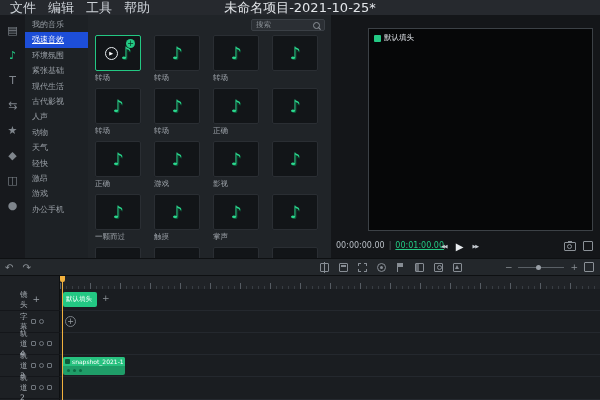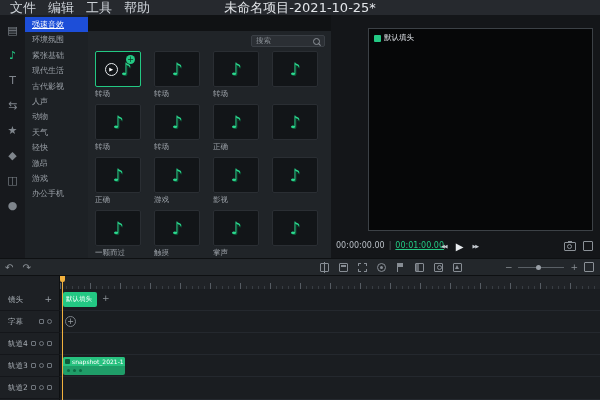--- a/index.html
+++ b/index.html
@@ -15,21 +15,21 @@
              display:flex;flex-direction:column;align-items:center;padding-top:3px;box-sizing:border-box;}
   .strip-ico{width:25px;height:25px;display:flex;align-items:center;justify-content:center;
              font-size:11px;color:#7f858c;}
   .strip-ico.active{color:#23c883;}
   
   .catlist{position:absolute;top:15px;left:25px;width:63px;height:243px;background:#1d2125;padding-top:2px;box-sizing:border-box;}
   .cat{height:15.4px;line-height:15.4px;font-size:8px;color:#9aa0a7;padding-left:7px;
        white-space:nowrap;overflow:hidden;}
   .cat.selected{background:#1d4ed8;color:#ffffff;text-decoration:underline;}
   
-  .gridpanel{position:absolute;top:31px;left:88px;width:243px;height:243px;background:#202428;overflow:hidden;}
+  .gridpanel{position:absolute;top:15px;left:88px;width:243px;height:243px;background:#202428;overflow:hidden;}
   .searchbox{position:absolute;top:4px;right:6px;width:74px;height:12px;background:#2b2f34;
              border:1px solid #3a3f45;border-radius:2px;display:flex;align-items:center;
              justify-content:space-between;padding:0 4px;box-sizing:border-box;}
   .searchbox .ph{font-size:7.5px;color:#8b9197;}
   .search-icon{width:5px;height:5px;border:1px solid #8b9197;border-radius:50%;position:relative;flex:none;}
   .search-icon::after{content:"";position:absolute;width:3px;height:1px;background:#8b9197;
                       transform:rotate(45deg);left:4px;top:5px;}
   .tiles{position:absolute;top:20px;left:7px;width:236px;display:grid;
          grid-template-columns:repeat(4,46px);column-gap:13px;row-gap:6px;}
   .tile{width:46px;}
@@ -83,21 +83,21 @@
                      border-right:2.5px solid transparent;border-bottom:4px solid #878d94;}
   .tb-right{position:absolute;right:6px;top:0;height:16px;display:flex;gap:6px;align-items:center;
             color:#8b9197;font-size:9px;}
   .slider{width:46px;height:1px;background:#5a6066;position:relative;}
   .sthumb{position:absolute;left:18px;top:-2px;width:5px;height:5px;border-radius:50%;background:#9aa0a7;}
   .fit{width:8px;height:8px;border:1px solid #8b9197;border-radius:1px;}
   
   .timeline{position:absolute;top:276px;left:0;width:600px;height:124px;background:#17191d;}
   .theaders{position:absolute;left:0;top:0;width:60px;height:124px;background:#1d2024;border-right:1px solid #0e1012;box-sizing:border-box;}
   .thead-row{position:absolute;left:0;width:60px;height:22px;border-bottom:1px solid #14161a;
-             display:flex;align-items:center;padding:0 8px;gap:3px;font-size:7.5px;color:#a6acb3;box-sizing:border-box;}
+             display:flex;align-items:center;padding:0 20px;gap:3px;font-size:7.5px;color:#a6acb3;box-sizing:border-box;}
   .hplus{margin-left:auto;font-size:9px;color:#9aa0a7;line-height:1;}
   .hico{width:5px;height:5px;border:1px solid #70767d;border-radius:1px;flex:none;box-sizing:border-box;}
   .hico.round{border-radius:50%;}
   .hico.first{margin-left:auto;}
   .ruler{position:absolute;left:60px;top:0;width:540px;height:13px;background:#202327;
          background-image:repeating-linear-gradient(90deg,#565c63 0 1px,transparent 1px 30px),
                           repeating-linear-gradient(90deg,#383d43 0 1px,transparent 1px 6px);
          background-size:100% 6px,100% 3px;background-position:left bottom,left bottom;background-repeat:no-repeat;}
   .tracks{position:absolute;left:60px;top:13px;width:540px;height:111px;}
   .trow{position:absolute;left:0;width:540px;height:22px;background:#1a1d21;border-bottom:1px solid #24282e;box-sizing:border-box;}
@@ -134,20 +134,21 @@
     <div class="strip-ico active">♪</div>
     <div class="strip-ico">T</div>
     <div class="strip-ico">⇆</div>
     <div class="strip-ico">★</div>
     <div class="strip-ico">◆</div>
     <div class="strip-ico">◫</div>
     <div class="strip-ico">●</div>
   </div>
 
   <div class="catlist">
+    <div class="cat">我的音乐</div>
     <div class="cat selected">强速音效</div>
     <div class="cat">环境氛围</div>
     <div class="cat">紧张基础</div>
     <div class="cat">现代生活</div>
     <div class="cat">古代影视</div>
     <div class="cat">人声</div>
     <div class="cat">动物</div>
     <div class="cat">天气</div>
     <div class="cat">轻快</div>
     <div class="cat">激昂</div>

